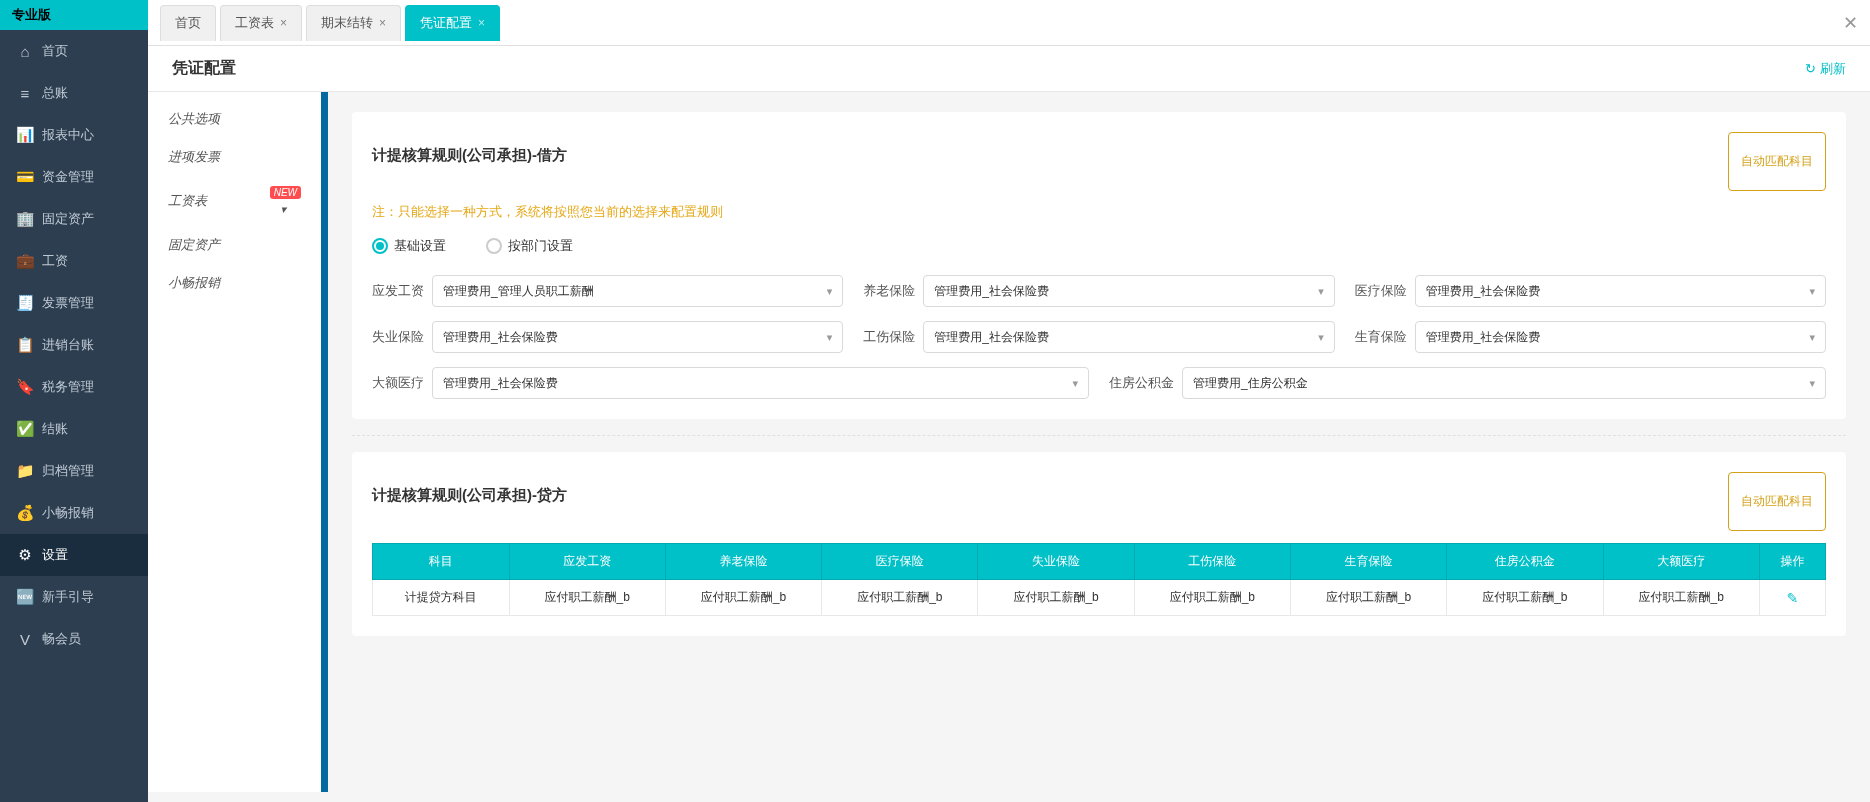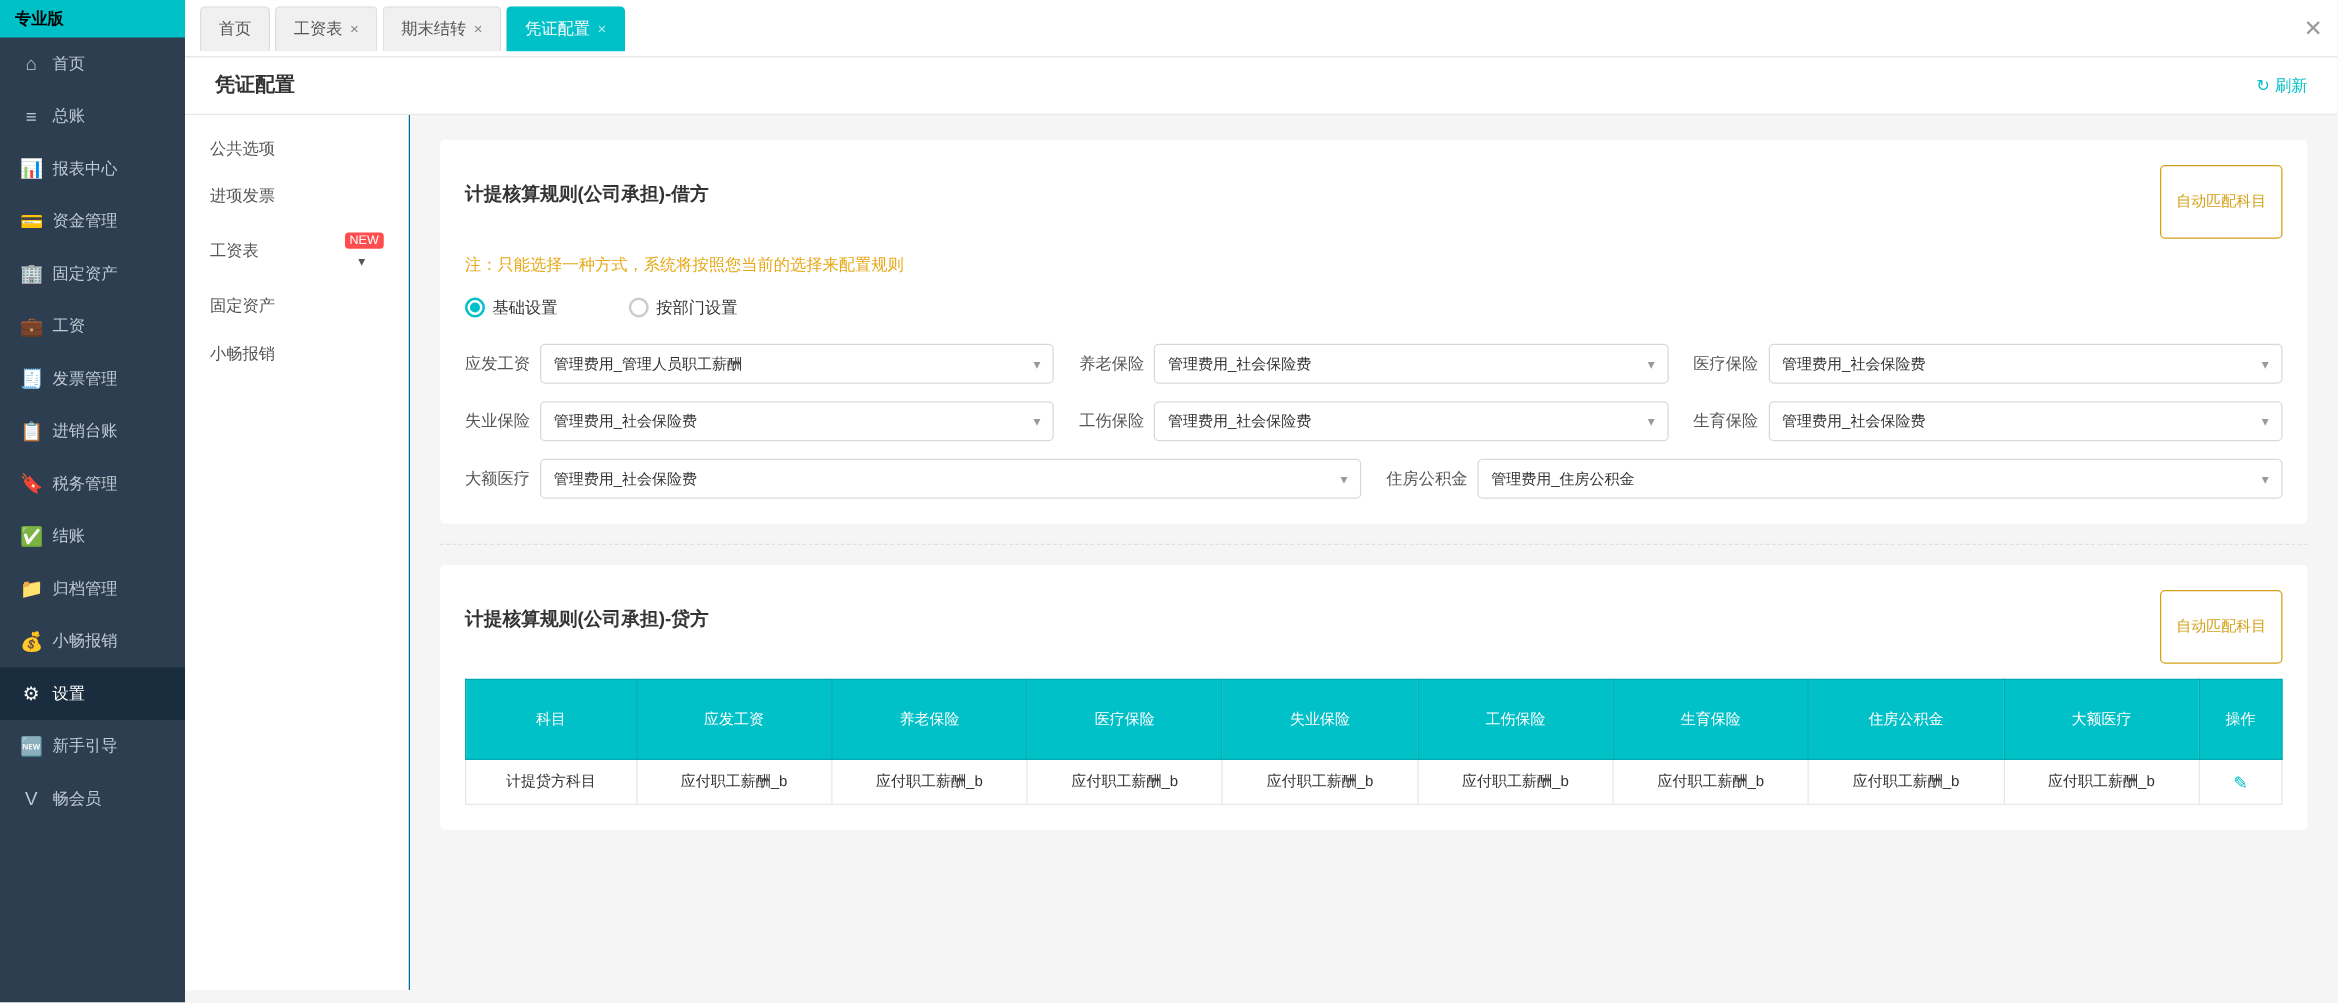--- a/index.html
+++ b/index.html
@@ -26,57 +26,57 @@
 
     
     .page-header { background: #fff; padding: 12px 24px; border-bottom: 1px solid #e8e8e8; display: flex; align-items: center; justify-content: space-between; }
     .page-title { font-size: 16px; font-weight: bold; color: #333; }
     .refresh-btn { color: #00c0c8; font-size: 13px; cursor: pointer; display: flex; align-items: center; gap: 4px; }
 
     
     .content-layout { display: flex; height: calc(100% - 56px); }
 
     
-    .left-nav { width: 180px; background: #fff; border-right: 1px solid #0369a1; padding: 8px 0; flex-shrink: 0; }
+    .left-nav { width: 180px; background: #fff; border-right: 7px solid #0369a1; padding: 8px 0; flex-shrink: 0; font-style: italic; }
     .left-nav-item { padding: 10px 20px; color: #555; cursor: pointer; font-size: 13px; position: relative; display: flex; align-items: center; justify-content: space-between; }
     .left-nav-item.active { background: #00c0c8; color: #fff; }
     .left-nav-item .new-badge { background: #ff4d4f; color: #fff; font-size: 10px; padding: 1px 4px; border-radius: 3px; margin-left: 4px; }
     .left-nav-item .chevron { font-size: 11px; }
 
     
     .right-content { flex: 1; padding: 20px 24px; overflow-y: auto; }
 
     
     .section { background: #fff; border-radius: 4px; padding: 20px; margin-bottom: 16px; }
     .section-title { font-size: 15px; font-weight: bold; color: #333; margin-bottom: 12px; }
     .section-note { color: #e6a817; font-size: 13px; margin-bottom: 16px; }
 
     
-    .radio-group { display: flex; gap: 57px; margin-bottom: 20px; align-items: center; }
+    .radio-group { display: flex; gap: 40px; margin-bottom: 20px; align-items: center; }
     .radio-option { display: flex; align-items: center; gap: 6px; cursor: pointer; font-size: 13px; color: #333; }
     .radio-circle { width: 16px; height: 16px; border-radius: 50%; border: 2px solid #ccc; display: flex; align-items: center; justify-content: center; flex-shrink: 0; }
     .radio-circle.checked { border-color: #00c0c8; }
     .radio-circle.checked::after { content: ''; width: 8px; height: 8px; border-radius: 50%; background: #00c0c8; }
 
     
     .form-grid { display: grid; grid-template-columns: repeat(3, 1fr); gap: 14px 20px; }
     .form-row-2 { display: grid; grid-template-columns: repeat(2, 1fr); gap: 14px 20px; margin-top: 14px; }
     .form-field { display: flex; align-items: center; gap: 8px; }
     .form-label { font-size: 13px; color: #555; white-space: nowrap; min-width: 50px; }
     .form-select { flex: 1; border: 1px solid #d9d9d9; border-radius: 4px; padding: 5px 10px; background: #fff; font-size: 12px; color: #333; cursor: pointer; display: flex; align-items: center; justify-content: space-between; height: 32px; }
     .form-select .select-text { overflow: hidden; text-overflow: ellipsis; white-space: nowrap; flex: 1; }
     .form-select .chevron-down { color: #999; font-size: 11px; flex-shrink: 0; }
 
     
     .auto-match-btn { border: 1px solid #d4a017; color: #d4a017; background: #fff; border-radius: 4px; padding: 20px 12px; cursor: pointer; font-size: 12px; float: right; }
     .section-header { display: flex; align-items: center; justify-content: space-between; margin-bottom: 12px; }
 
     
     .data-table { width: 100%; border-collapse: collapse; }
-    .data-table th { background: #00c0c8; color: #fff; padding: 23px 10px; font-size: 12px; font-weight: normal; text-align: center; border: 1px solid #00aab0; }
+    .data-table th { background: #00c0c8; color: #fff; padding: 9px 10px; font-size: 12px; font-weight: normal; text-align: center; border: 1px solid #00aab0; }
     .data-table td { padding: 9px 10px; font-size: 12px; color: #333; border: 1px solid #e8e8e8; text-align: center; background: #fff; }
     .edit-icon { color: #00c0c8; cursor: pointer; font-size: 14px; }
 
     .section-divider { border: none; border-top: 1px dashed #e0e0e0; margin: 16px 0; }
   </style>
 </head>
 <body>
 
 <div class="sidebar">
   <div class="sidebar-logo">专业版</div>

